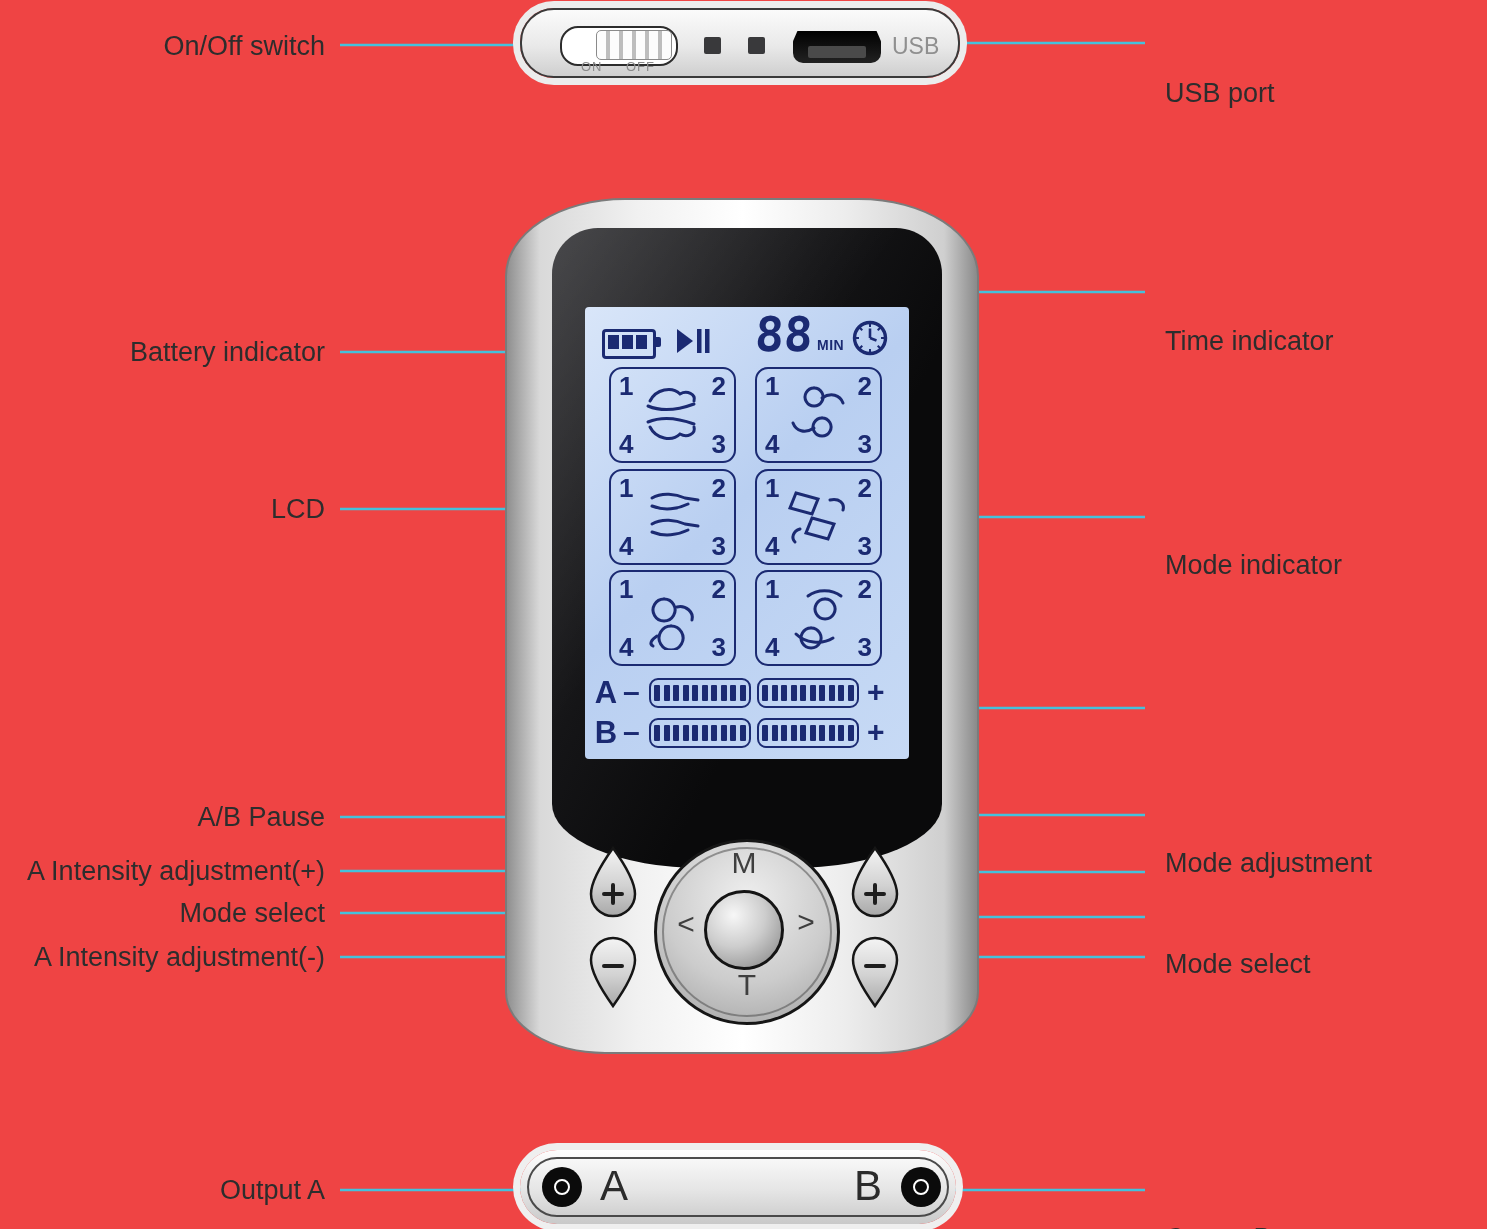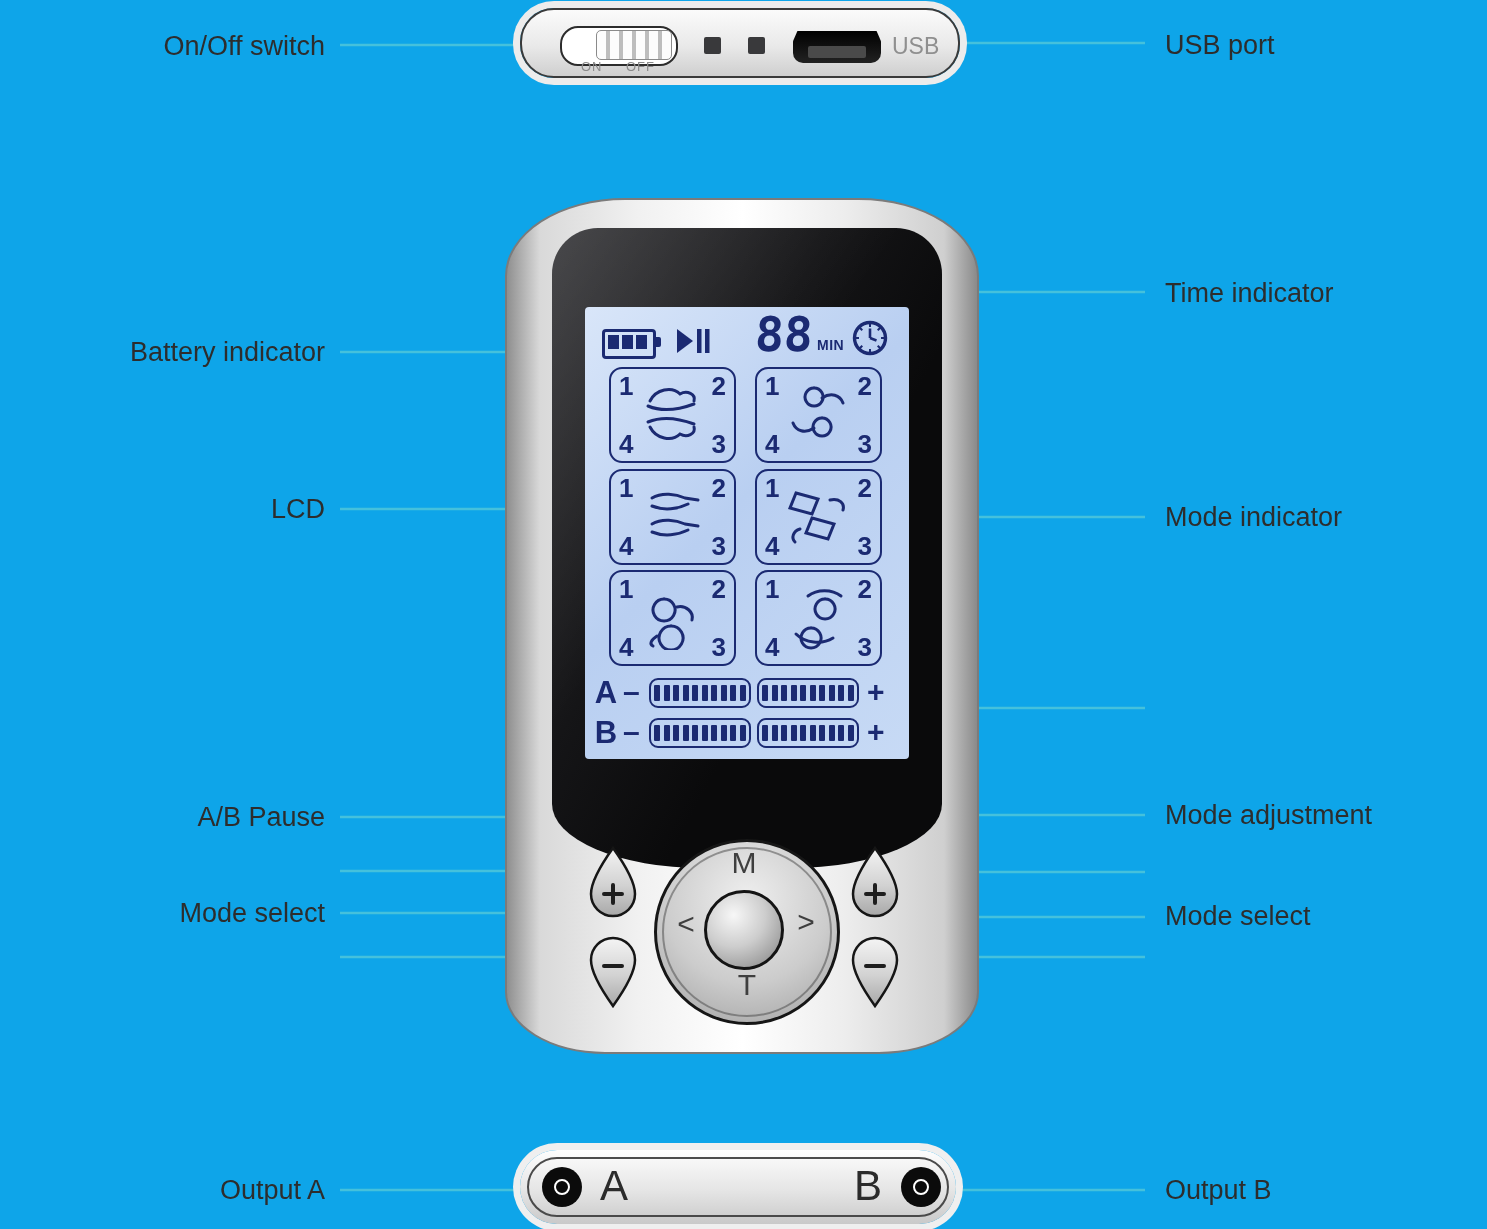--- a/index.html
+++ b/index.html
@@ -1,22 +1,22 @@
 <!DOCTYPE html>
 <html><head>
 <meta charset="utf-8">
 <style>
   html,body{margin:0;padding:0;background:#ffffff;}
-  .stage{position:relative;width:1487px;height:1229px;background:#0ea5e9;overflow:hidden;
+  .stage{position:relative;width:1487px;height:1229px;background:#ef4444;overflow:hidden;
          font-family:"Liberation Sans",sans-serif;}
 
   
   .lbl{position:absolute;font-size:27px;color:#2d2d2d;line-height:32px;white-space:nowrap;}
   .lbl.left{right:1162px;text-align:right;}
-  .lbl.right{left:1165px;text-align:center;}
+  .lbl.right{left:1165px;text-align:center;margin-top:48px;}
 
   
   svg.lines{position:absolute;left:0;top:0;width:1487px;height:1229px;pointer-events:none;}
   .ll{stroke:#45c1dc;stroke-width:2.6;fill:none;}
   .ld{fill:#45c1dc;stroke:none;}
 
   
   .toppanel{position:absolute;left:520px;top:8px;width:436px;height:66px;border-radius:34px;
             background:linear-gradient(180deg,#fbfbfb 0%,#e9e9e9 55%,#cfcfcf 100%);
             border:2px solid #3a3a3a;box-shadow:0 0 0 7px #ececec;}
@@ -145,21 +145,23 @@
     <path class="ll" d="M907,957 H1145"></path>
       <circle class="ld" cx="906" cy="957" r="6"></circle>
     <path class="ll" d="M947,1190 H1145"></path>
       <circle class="ld" cx="947" cy="1190" r="6"></circle>
   </svg>
 
   <div class="lbl left" style="top:30px">On/Off switch</div>
   <div class="lbl left" style="top:336px">Battery indicator</div>
   <div class="lbl left" style="top:493px">LCD</div>
   <div class="lbl left" style="top:801px">A/B Pause</div>
+  <div class="lbl left" style="top:855px">A Intensity adjustment(+)</div>
   <div class="lbl left" style="top:897px">Mode select</div>
+  <div class="lbl left" style="top:941px">A Intensity adjustment(-)</div>
   <div class="lbl left" style="top:1174px">Output A</div>
 
   <div class="lbl right" style="top:29px">USB port</div>
   <div class="lbl right" style="top:277px">Time indicator</div>
   <div class="lbl right" style="top:501px">Mode indicator</div>
   <div class="lbl right" style="top:799px">Mode adjustment</div>
   <div class="lbl right" style="top:900px">Mode select</div>
   <div class="lbl right" style="top:1174px">Output B</div>
 
   <div class="toppanel">

